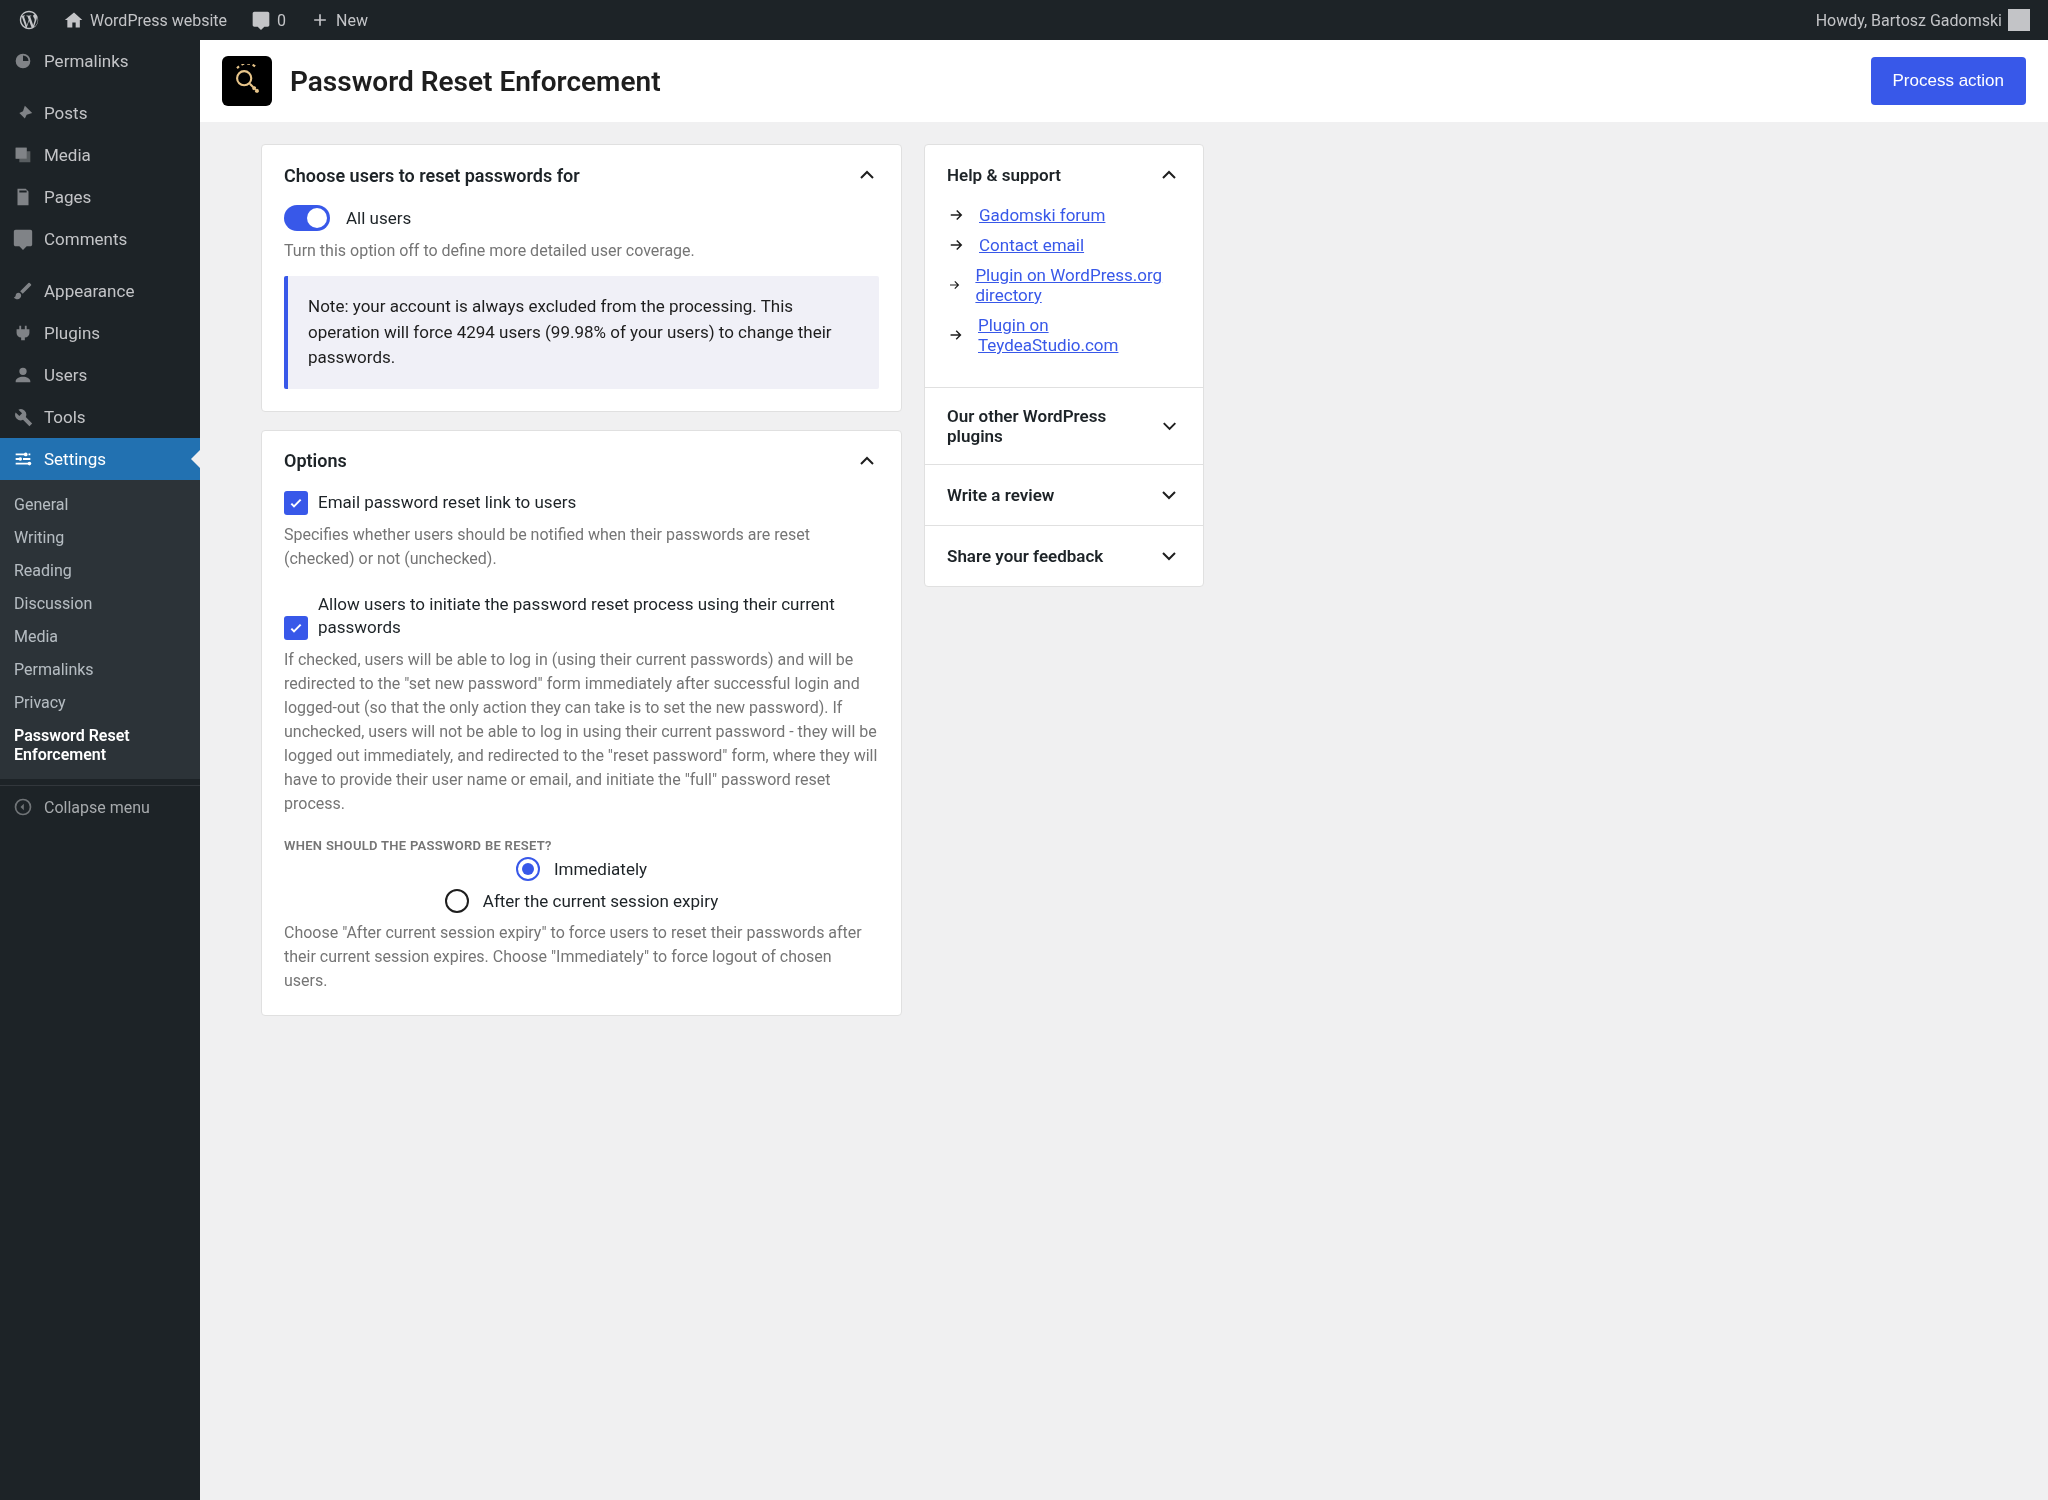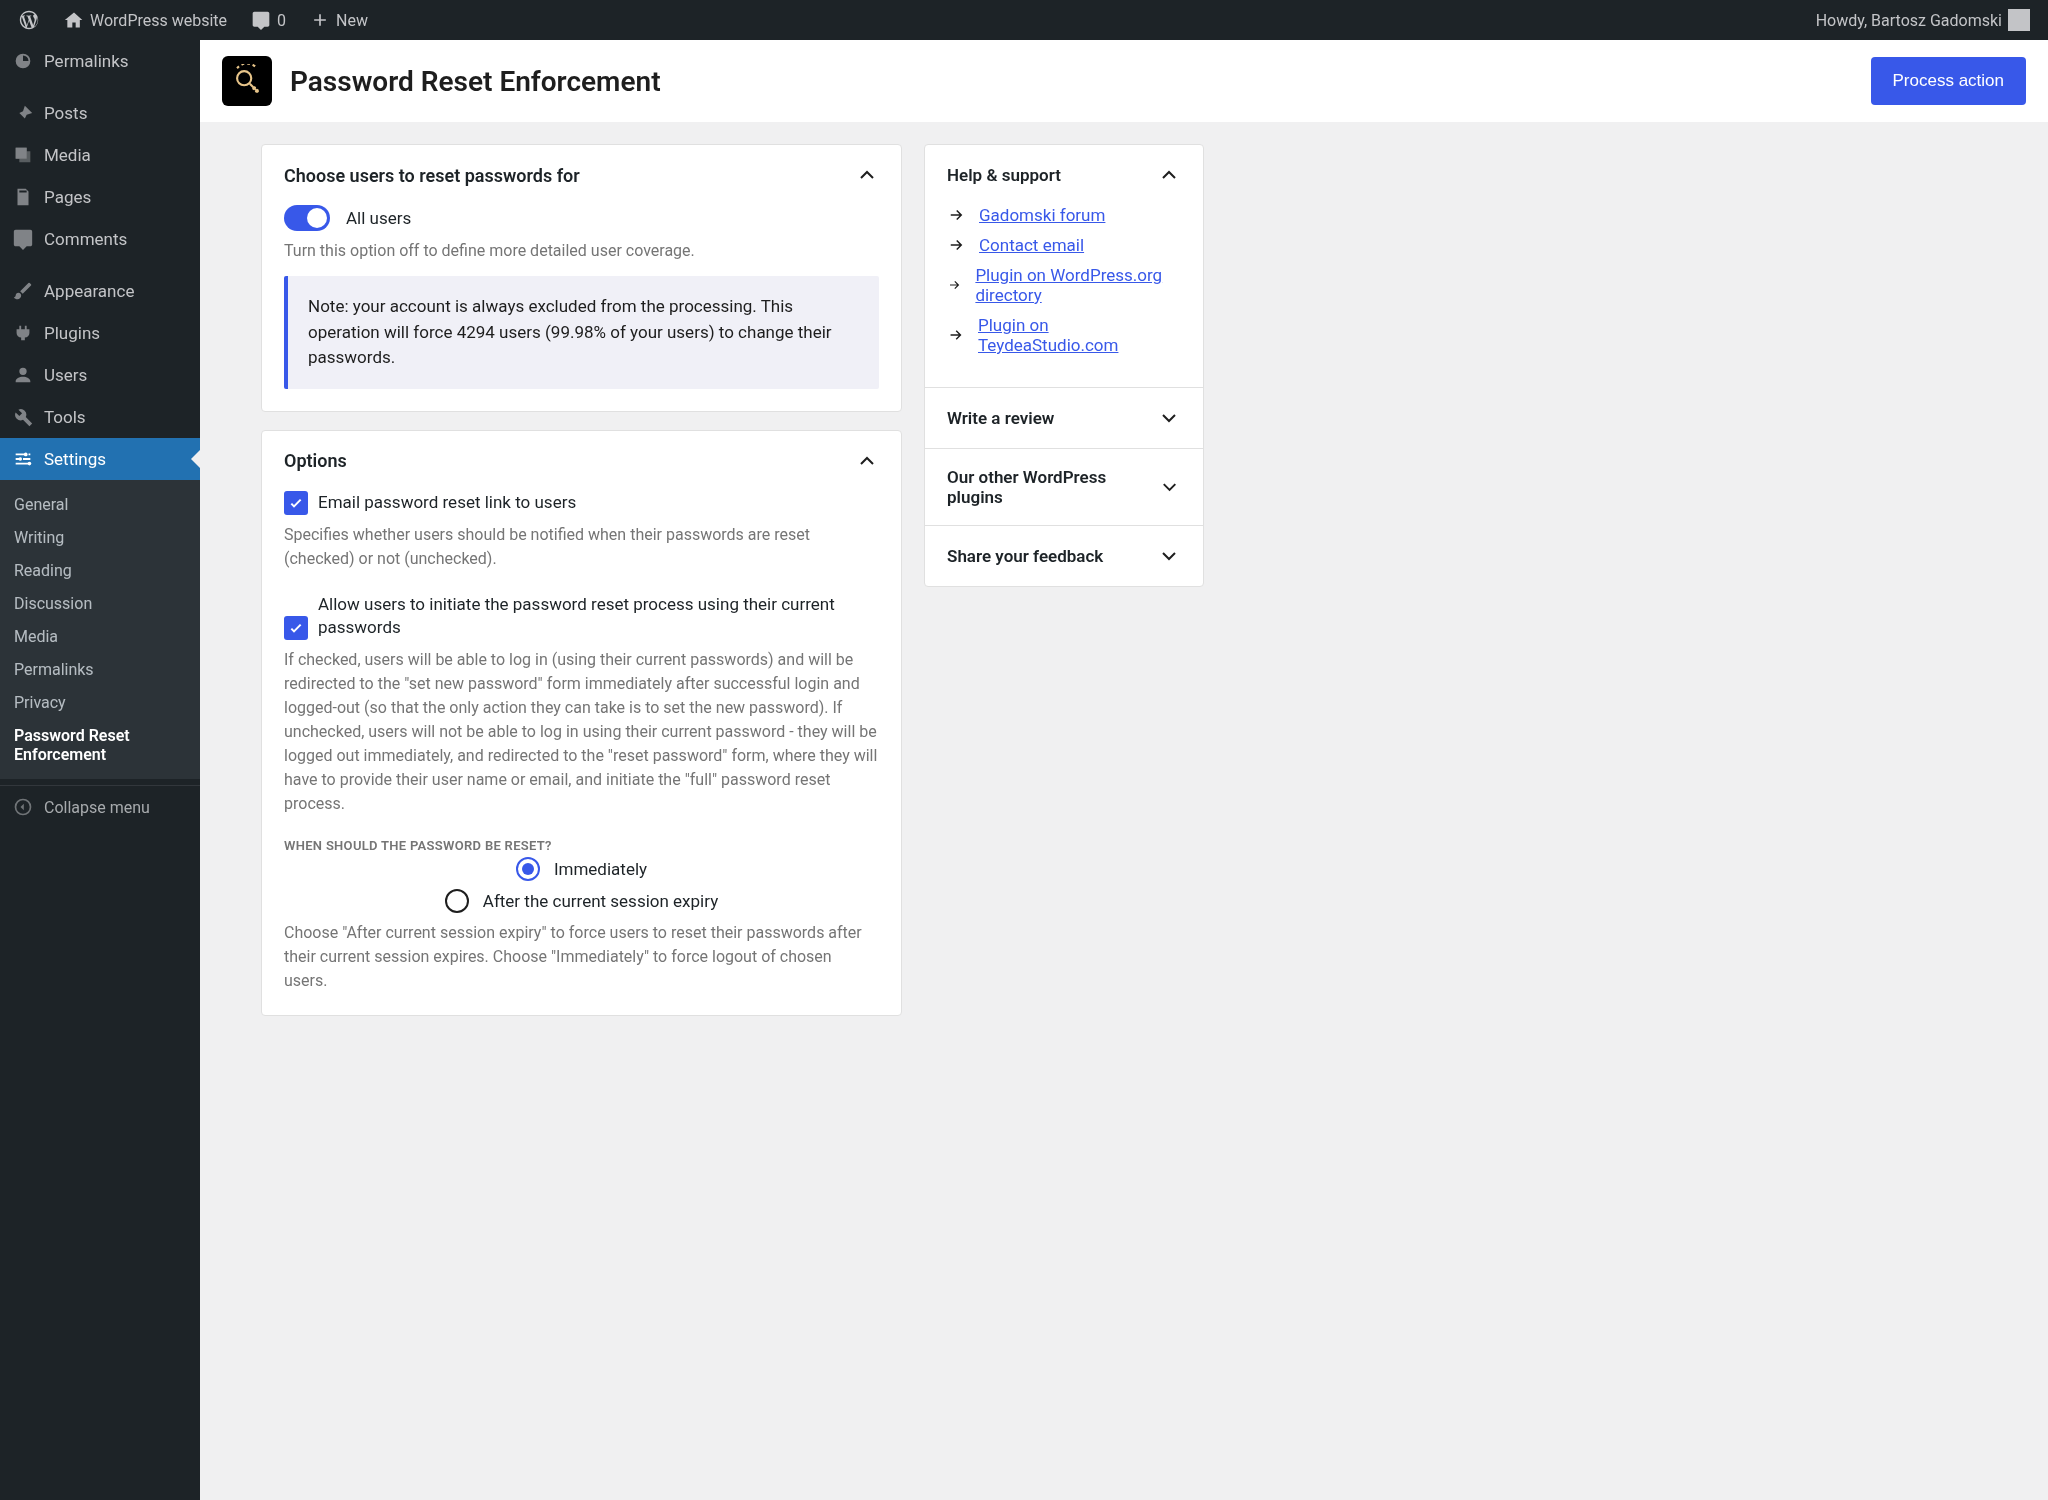--- a/index.html
+++ b/index.html
@@ -323,27 +323,27 @@
               <a class="help-link">Plugin on WordPress.org directory</a>
             </div>
             <div class="link-row">
               <svg width="18" height="18" viewBox="0 0 24 24" fill="none" stroke="#1e1e1e" stroke-width="2">
                   <path d="M5 12h14M13 6l6 6-6 6"></path>
                 </svg>
               <a class="help-link">Plugin on TeydeaStudio.com</a>
             </div>
           </div>
           <div class="panel-header border-top">
+            <span>Our other WordPress plugins</span>
+            <svg width="24" height="24" viewBox="0 0 24 24" fill="none" stroke="#1e1e1e" stroke-width="2">
+                <path d="M6 9l6 6 6-6"></path>
+              </svg>
+          </div>
+          <div class="panel-header border-top">
             <span>Write a review</span>
-            <svg width="24" height="24" viewBox="0 0 24 24" fill="none" stroke="#1e1e1e" stroke-width="2">
-                <path d="M6 9l6 6 6-6"></path>
-              </svg>
-          </div>
-          <div class="panel-header border-top">
-            <span>Our other WordPress plugins</span>
             <svg width="24" height="24" viewBox="0 0 24 24" fill="none" stroke="#1e1e1e" stroke-width="2">
                 <path d="M6 9l6 6 6-6"></path>
               </svg>
           </div>
           <div class="panel-header border-top">
             <span>Share your feedback</span>
             <svg width="24" height="24" viewBox="0 0 24 24" fill="none" stroke="#1e1e1e" stroke-width="2">
                 <path d="M6 9l6 6 6-6"></path>
               </svg>
           </div>

